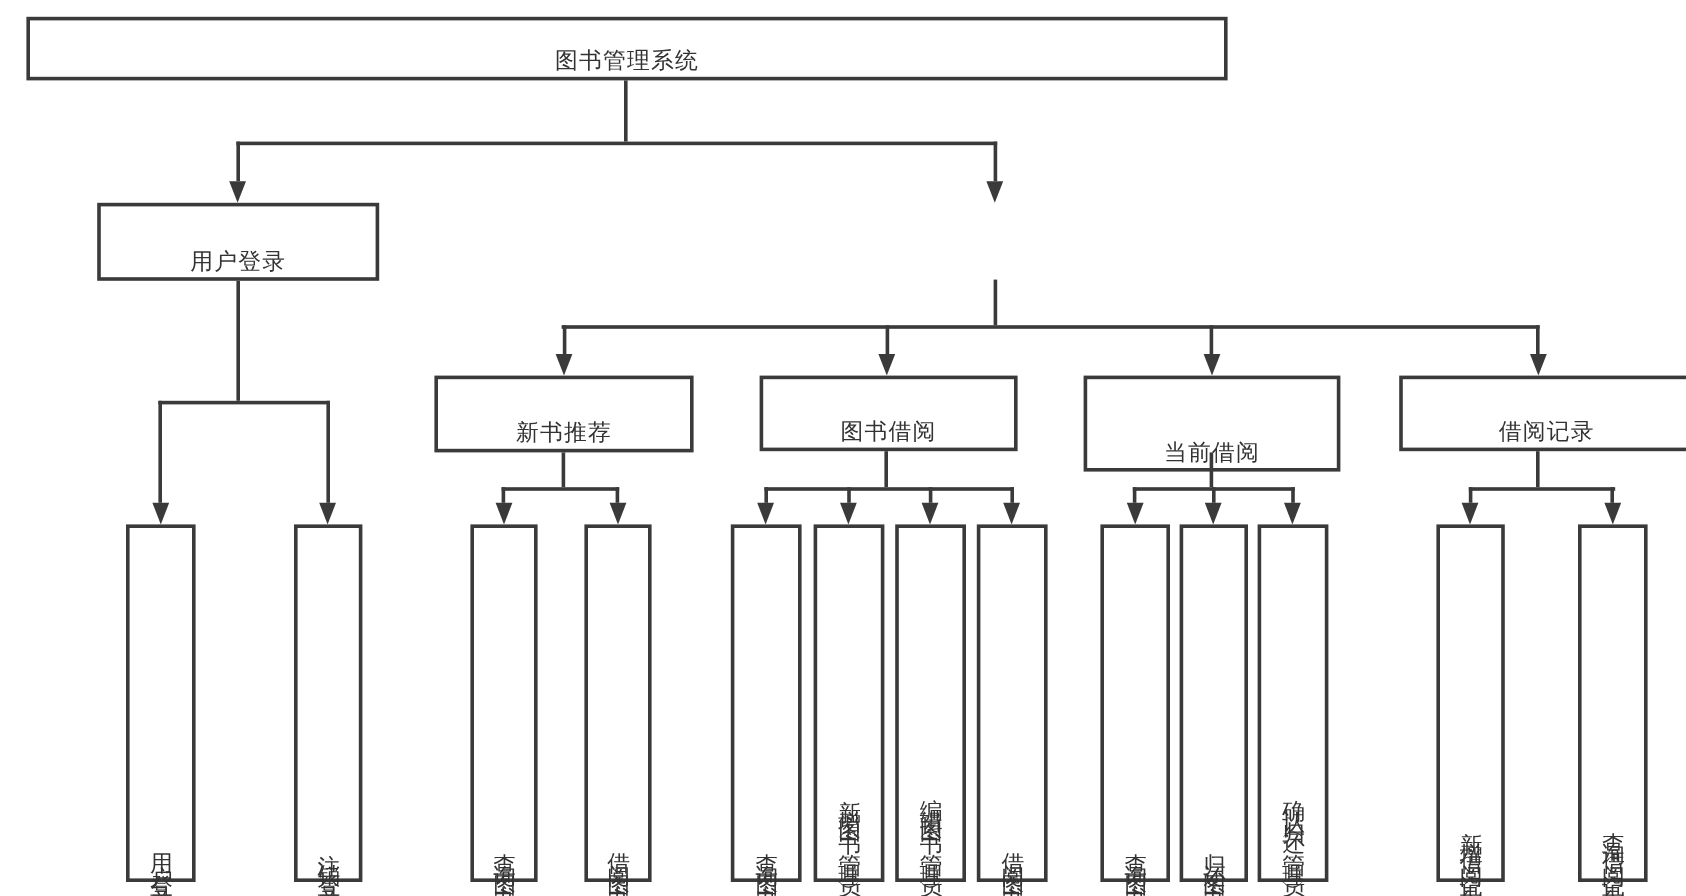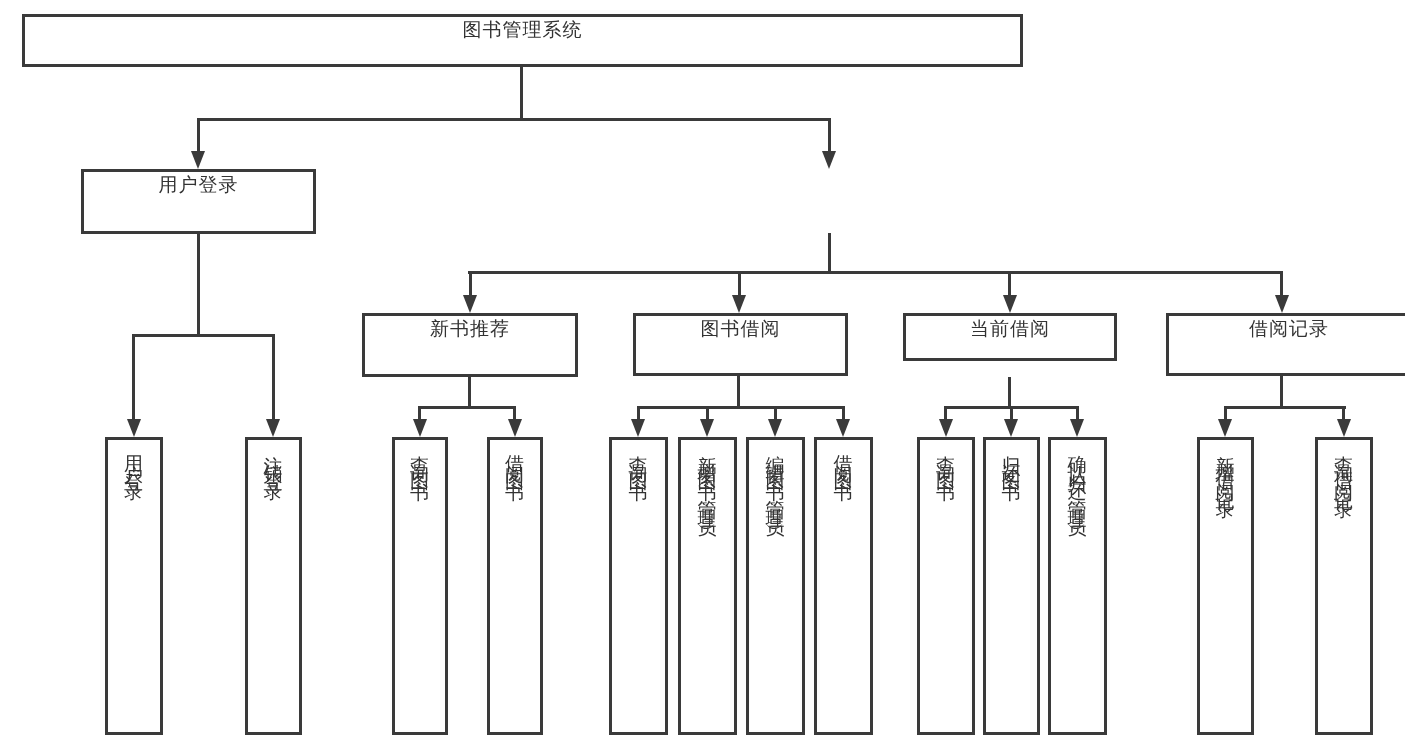--- a/index.html
+++ b/index.html
@@ -5,21 +5,21 @@
   :root{
     --line:#3a3a3a; --fill:#ffffff; --text:#333333; --wm:#b9b9b9;
   }
   html,body{margin:0;padding:0;background:#fff;}
   #canvas{
     position:relative; width:1405px; height:747px; background:var(--fill);
     font-family:"Liberation Sans", sans-serif; color:var(--text); overflow:hidden;
   }
   .box{
     position:absolute; box-sizing:border-box; background:var(--fill);
-    border:3px solid var(--line); display:flex; align-items:flex-start; justify-content:center;
+    border:3px solid var(--line); display:flex; align-items:flex-end; justify-content:center;
   }
   .hbox span{ font-size:19px; letter-spacing:1px; white-space:nowrap; }
   .vbox span{
     writing-mode:vertical-rl; text-orientation:mixed;
     font-size:19px; letter-spacing:9px; line-height:1;
   }
   .line{ position:absolute; background:var(--line); }
   .arrow{
     position:absolute; width:0; height:0;
     border-left:7px solid transparent; border-right:7px solid transparent;
@@ -67,21 +67,21 @@
   <div class="arrow" style="left:1003px;top:295px"></div>
   <div class="line" style="left:1280px;top:271px;width:3px;height:24px"></div>
   <div class="arrow" style="left:1275px;top:295px"></div>
 
   <div class="box hbox" style="left:633px;top:313px;width:215px;height:63px">
     <span>图书借阅</span>
   </div>
   <div class="box hbox" style="left:362px;top:313px;width:216px;height:64px">
     <span>新书推荐</span>
   </div>
-  <div class="box hbox" style="left:903px;top:313px;width:214px;height:48px">
+  <div class="box hbox" style="left:903px;top:313px;width:214px;height:80px">
     <span>当前借阅</span>
   </div>
   <div class="box hbox" style="left:1166px;top:313px;width:246px;height:63px">
     <span>借阅记录</span>
   </div>
 
   <div class="line" style="left:468px;top:377px;width:3px;height:29px"></div>
   <div class="line" style="left:418px;top:406px;width:98px;height:3px"></div>
   <div class="line" style="left:418px;top:406px;width:3px;height:13px"></div>
   <div class="arrow" style="left:413px;top:419px"></div>

